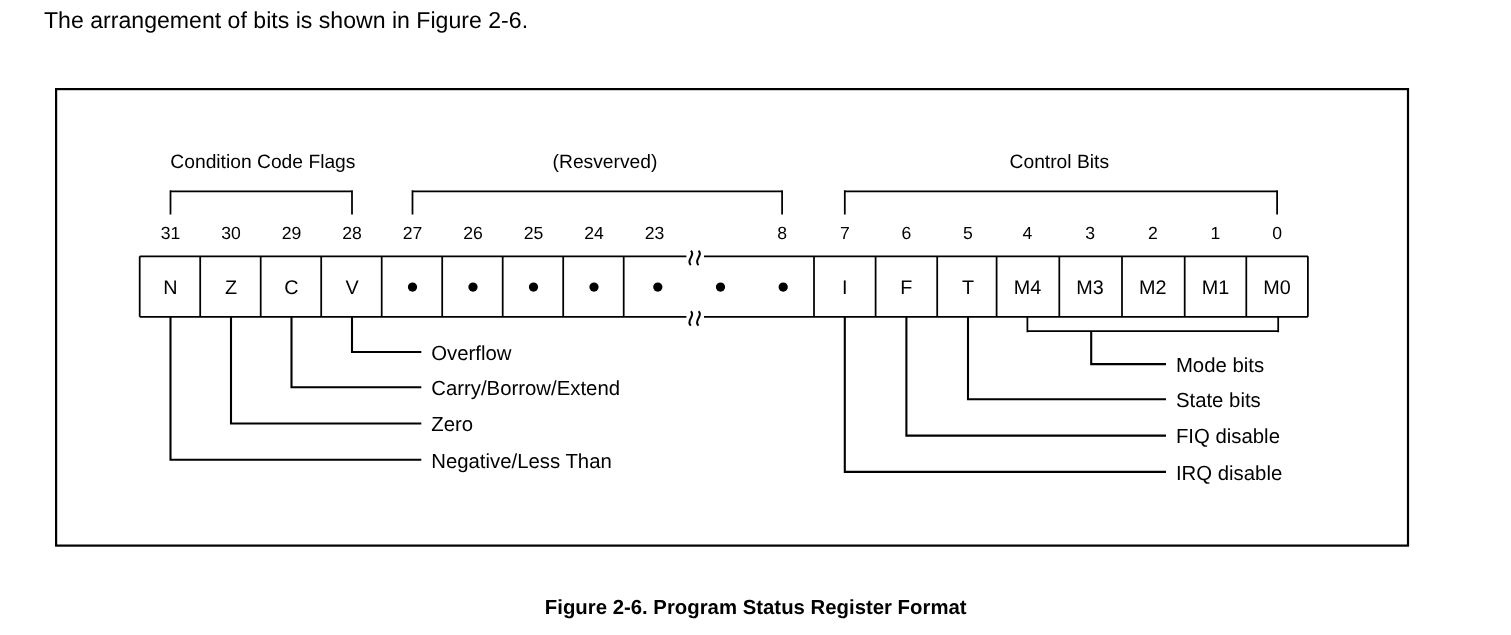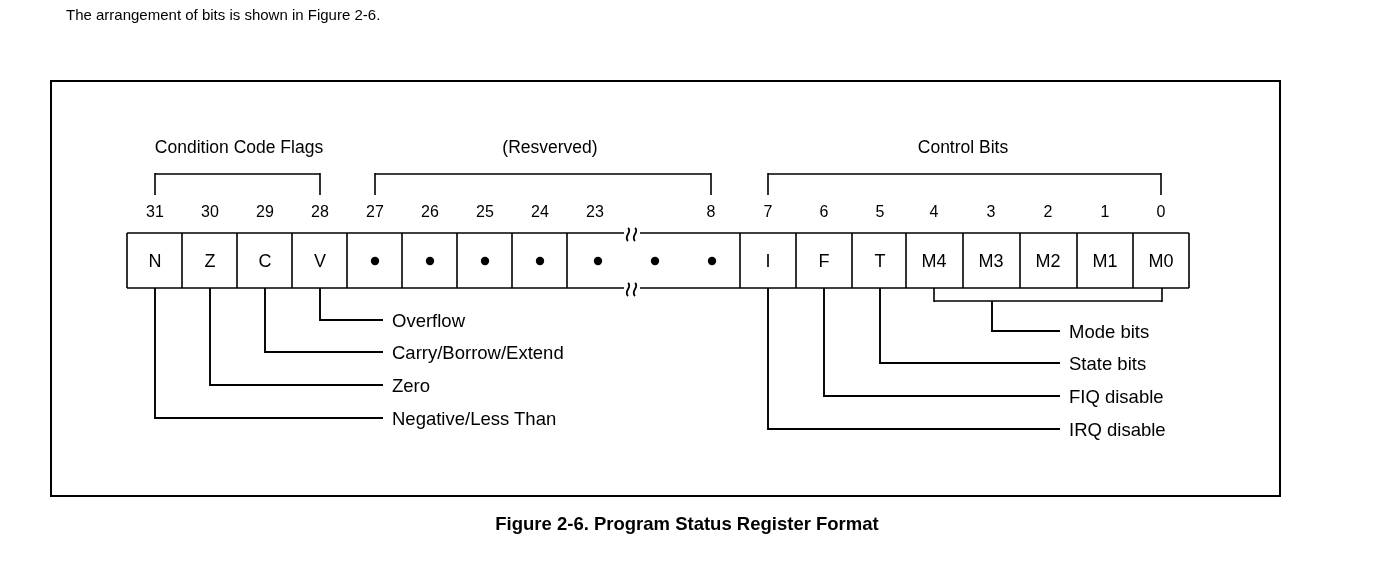--- a/index.html
+++ b/index.html
@@ -10,23 +10,23 @@
   body {
     width: 1374px;
     height: 577px;
     font-family: "Liberation Sans", sans-serif;
     color: #000000;
     position: relative;
     overflow: hidden;
   }
   #intro-text {
     position: absolute;
-    left: 66px;
+    left: 40px;
     top: 6px;
-    font-size: 15px;
+    font-size: 21px;
     line-height: 1.2;
     white-space: nowrap;
     color: #000;
   }
   #figure-frame {
     position: absolute;
     left: 50px;
     top: 80px;
     width: 1231px;
     height: 417px;
@@ -38,21 +38,21 @@
     position: absolute;
     left: 0;
     top: 0;
     width: 1374px;
     height: 577px;
     pointer-events: none;
   }
   #figure-caption {
     position: absolute;
     left: 0;
-    top: 513px;
+    top: 541px;
     width: 1374px;
     text-align: center;
     font-size: 18.5px;
     font-weight: bold;
     color: #000;
   }
   .svg-text {
     font-family: "Liberation Sans", sans-serif;
     fill: #000;
   }

